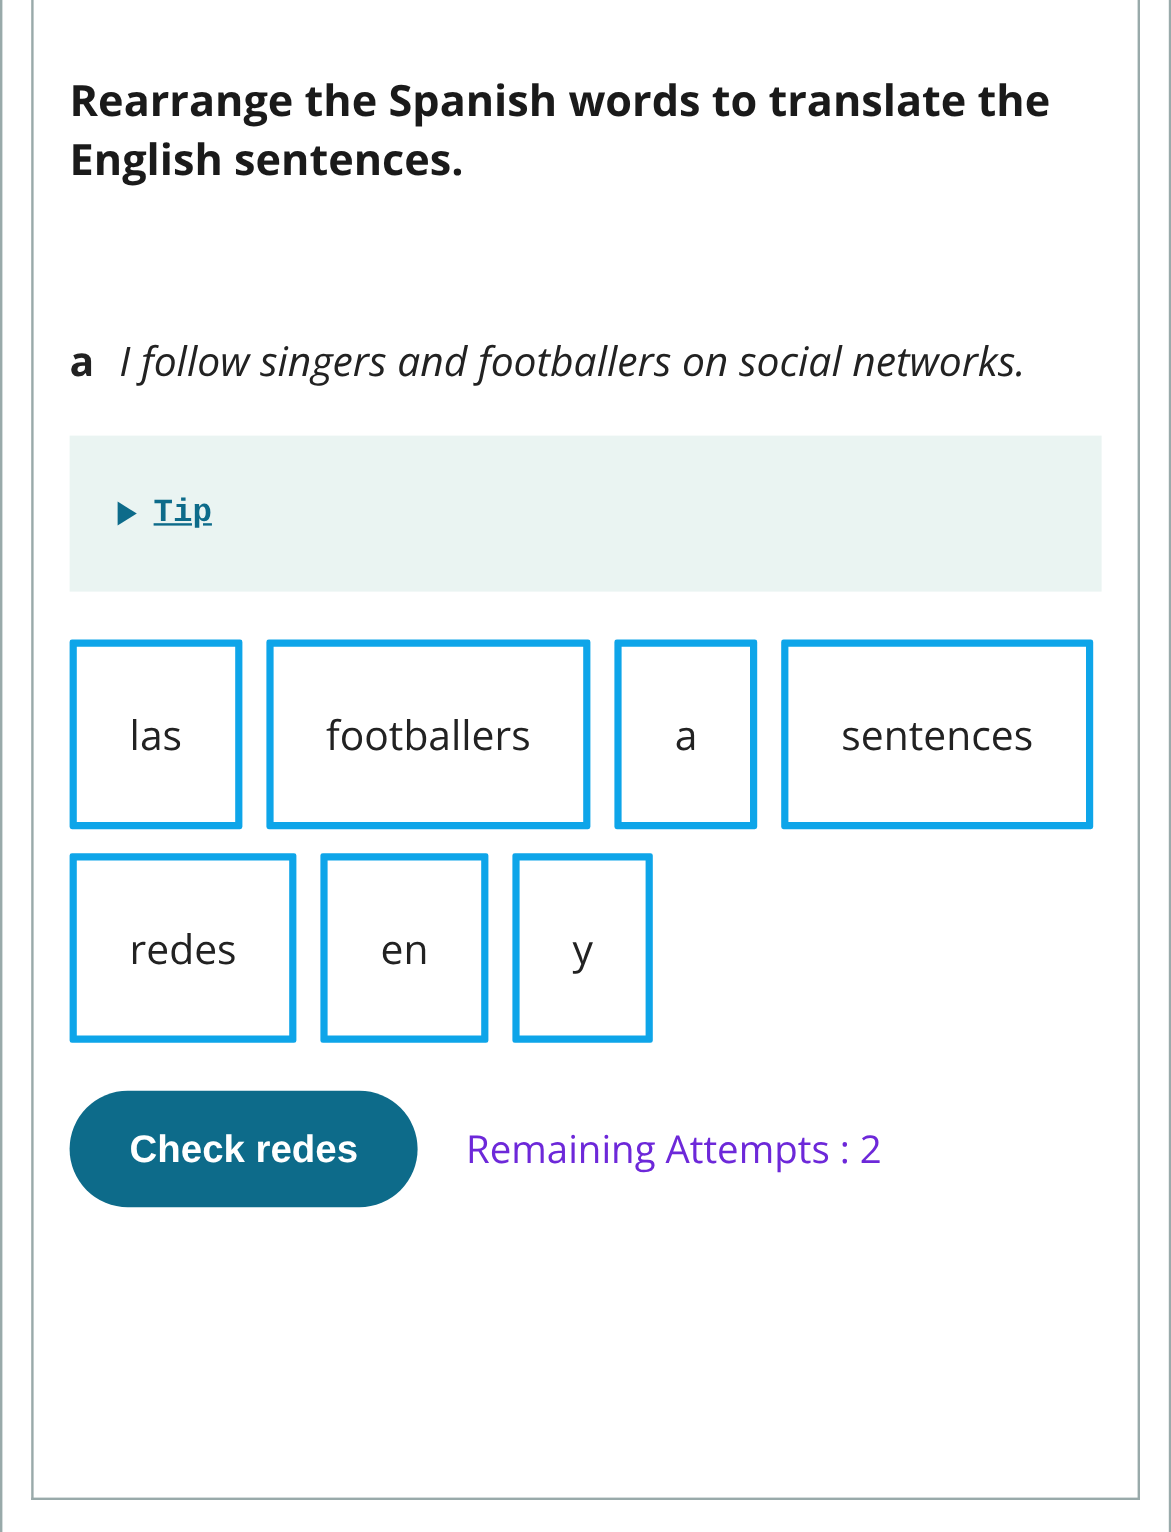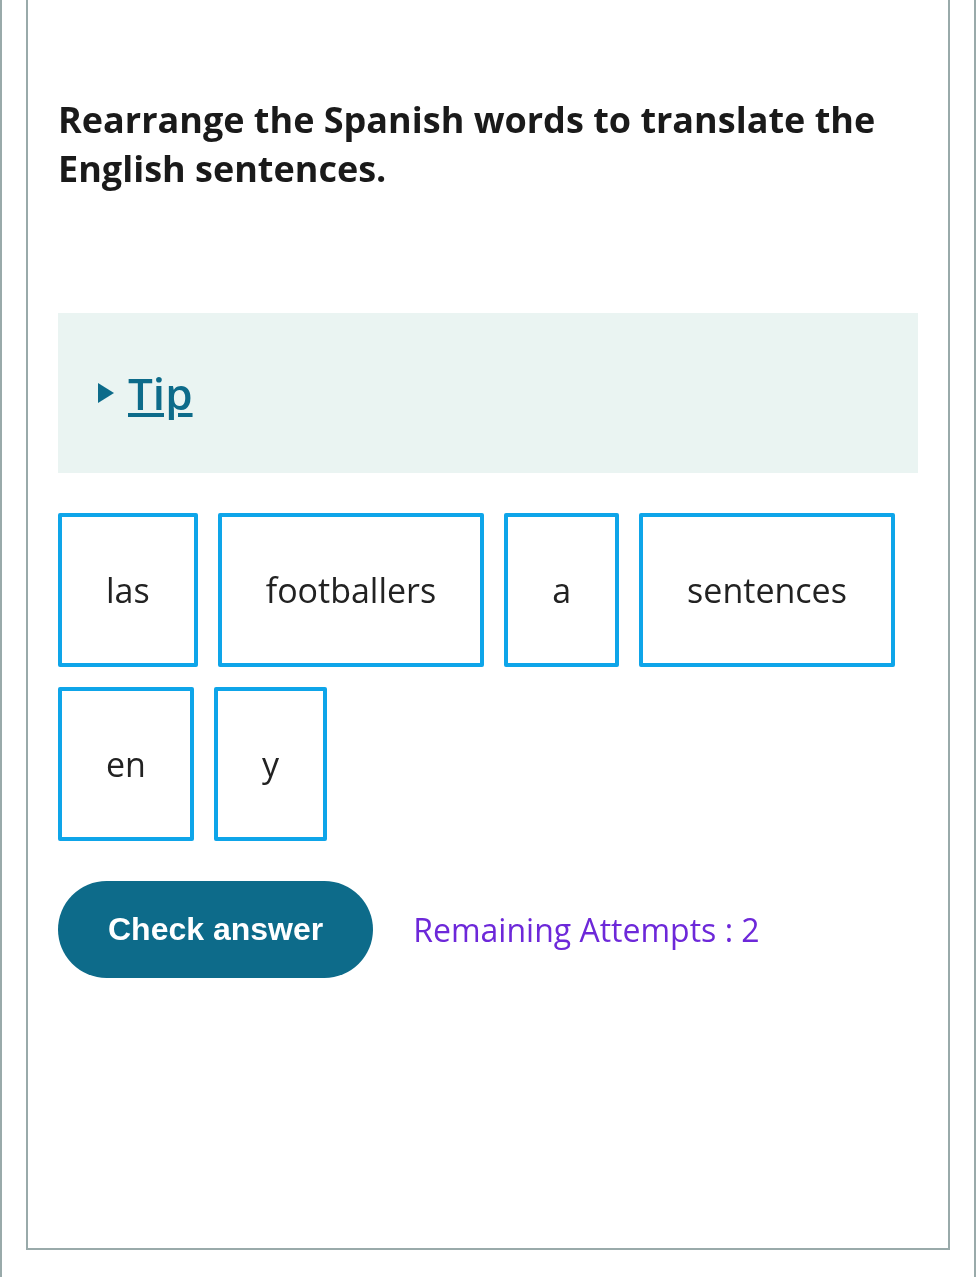--- a/index.html
+++ b/index.html
@@ -13,21 +13,21 @@
   .outer {
     width: 976px;
     min-height: 1277px;
     border-left: 2px solid #9aa;
     border-right: 2px solid #9aa;
     padding: 0 24px 40px 24px;
   }
   .card {
     border: 2px solid #9aa;
     border-top: none;
-    padding: 96px 30px 40px 30px;
+    padding: 60px 30px 40px 30px;
     min-height: 1250px;
   }
   .instructions {
     font-size: 36px;
     font-weight: 700;
     line-height: 1.35;
     color: #1a1a1a;
     margin-bottom: 120px;
   }
   .question-row {
@@ -41,43 +41,44 @@
   .q-text {
     font-style: italic;
   }
   .tip-box {
     background: #eaf4f2;
     padding: 50px 40px;
     margin-bottom: 40px;
   }
   .tip-link {
     color: #0d6b8a;
-    font-size: 44px;
+    font-size: 27px;
     font-weight: 600;
     text-decoration: underline;
     cursor: pointer;
     display: inline-flex;
     align-items: center;
+    font-family: Liberation Mono, monospace;
   }
   .tip-link .tri {
     display: inline-block;
     margin-right: 14px;
     width: 0; height: 0;
     border-top: 10px solid transparent;
     border-bottom: 10px solid transparent;
     border-left: 16px solid #0d6b8a;
   }
   .tiles {
     display: flex;
     flex-wrap: wrap;
     gap: 20px;
     margin-bottom: 40px;
   }
   .tile {
-    border: 4px solid #0ea5e9;
+    border: 6px solid #0ea5e9;
     background: #fff;
     font-size: 34px;
     color: #222;
     padding: 50px 44px;
     cursor: pointer;
     border-radius: 2px;
     user-select: none;
   }
   .check-row {
     display: flex;
@@ -101,36 +102,41 @@
   }
 </style>
 </head>
 <body>
 
 <div class="outer">
   <div class="card">
 
     <div class="instructions">Rearrange the Spanish words to translate the English sentences.</div>
 
+    <div class="question-row">
+      <span class="q-letter">a</span>
+      <span class="q-text">I follow singers and footballers on social networks.</span>
+    </div>
 
     <div class="tip-box">
       <span class="tip-link">
         <span class="tri"></span>
         <span>Tip</span>
       </span>
     </div>
 
     <div class="tiles">
       <div class="tile">las</div>
       <div class="tile">footballers</div>
       <div class="tile">a</div>
       <div class="tile">sentences</div>
+      <div class="tile">redes</div>
       <div class="tile">en</div>
       <div class="tile">y</div>
     </div>
 
     <div class="check-row">
-      <button class="check-btn">Check answer</button>
+      <button class="check-btn">Check redes</button>
       <span class="attempts">Remaining Attempts : 2</span>
     </div>
 
   </div>
 </div>
 
 </body></html>

